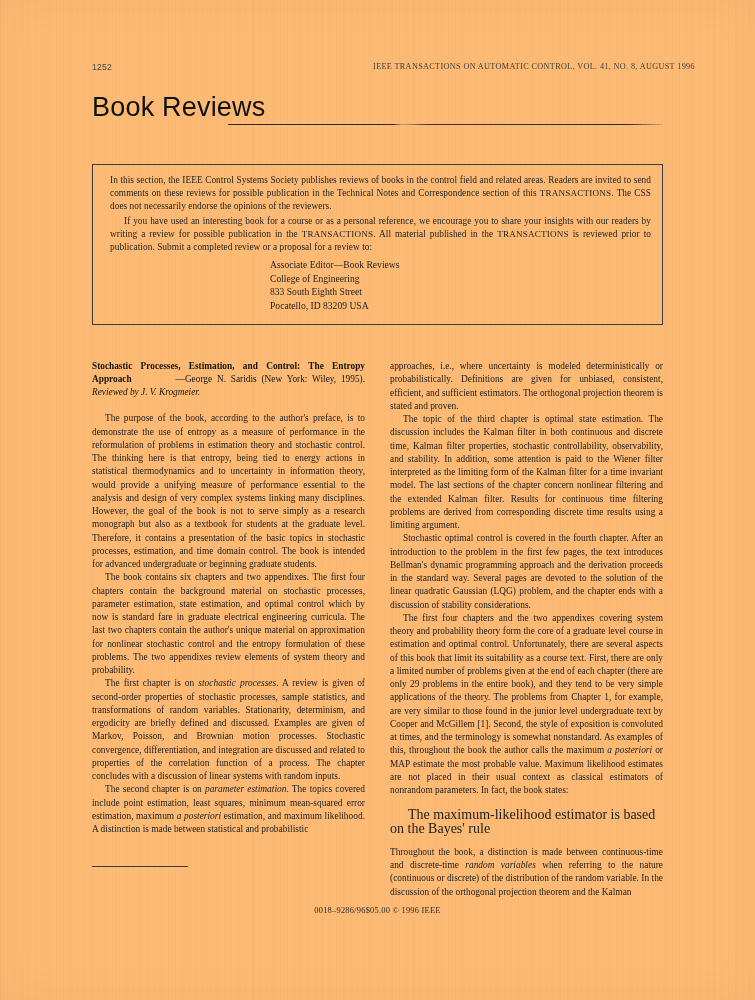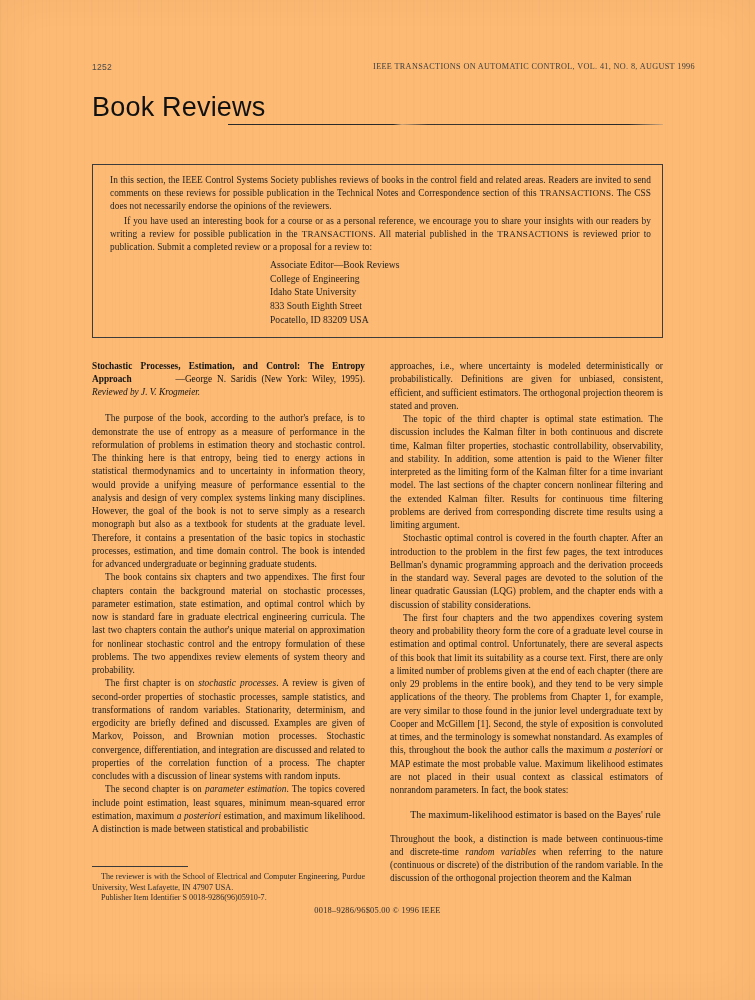--- a/index.html
+++ b/index.html
@@ -167,24 +167,24 @@
     font-size: 9.35px;
     line-height: 13.25px;
     text-align: justify;
     text-indent: 13px;
     color: #212121;
     letter-spacing: .02px;
   }
   p.body.first { margin-top: 14px; }
   p.quote {
     margin: 11px 0 11px 0;
-    font-size: 10px;
+    font-size: 14px;
     line-height: 13.25px;
     text-indent: 18px;
-    text-align: center;
+    text-align: left;
     color: #212121;
   }
   p.body.noindent { text-indent: 0; }
   i { font-style: italic; }
 
   
   .footnote-rule {
     position: absolute;
     top: 866px;
     left: 92px;
@@ -231,21 +231,20 @@
 
   <div class="section-title">Book Reviews</div>
   <div class="title-rule"></div>
 
   <div class="notice-box">
     <p><span>In this section, the IEEE Control Systems Society publishes reviews of books in the control field and related areas. Readers are invited to send comments on these reviews for possible publication in the Technical Notes and Correspondence section of this </span><span class="sc">TRANSACTIONS</span><span>. The CSS does not necessarily endorse the opinions of the reviewers.</span></p>
     <p class="indent"><span>If you have used an interesting book for a course or as a personal reference, we encourage you to share your insights with our readers by writing a review for possible publication in the </span><span class="sc">TRANSACTIONS</span><span>. All material published in the </span><span class="sc">TRANSACTIONS</span><span> is reviewed prior to publication. Submit a completed review or a proposal for a review to:</span></p>
     <div class="address">
       <div>Associate Editor—Book Reviews</div>
       <div>College of Engineering</div>
-      <div>Idaho State University</div>
       <div>833 South Eighth Street</div>
       <div>Pocatello, ID 83209 USA</div>
     </div>
   </div>
 
   <div class="cols">
 
     <div class="col col-left">
       <p class="bookhead"><span>Stochastic Processes, Estimation, and Control: The Entropy Approach</span><span class="normal">—George N. Saridis (New York: Wiley, 1995). </span><span class="ital">Reviewed by</span><span class="reviewer-line"> <span>J. V. Krogmeier.</span></span></p>
 
@@ -260,22 +259,18 @@
       <p class="body">The topic of the third chapter is optimal state estimation. The discussion includes the Kalman filter in both continuous and discrete time, Kalman filter properties, stochastic controllability, observability, and stability. In addition, some attention is paid to the Wiener filter interpreted as the limiting form of the Kalman filter for a time invariant model. The last sections of the chapter concern nonlinear filtering and the extended Kalman filter. Results for continuous time filtering problems are derived from corresponding discrete time results using a limiting argument.</p>
       <p class="body">Stochastic optimal control is covered in the fourth chapter. After an introduction to the problem in the first few pages, the text introduces Bellman's dynamic programming approach and the derivation proceeds in the standard way. Several pages are devoted to the solution of the linear quadratic Gaussian (LQG) problem, and the chapter ends with a discussion of stability considerations.</p>
       <p class="body"><span>The first four chapters and the two appendixes covering system theory and probability theory form the core of a graduate level course in estimation and optimal control. Unfortunately, there are several aspects of this book that limit its suitability as a course text. First, there are only a limited number of problems given at the end of each chapter (there are only 29 problems in the entire book), and they tend to be very simple applications of the theory. The problems from Chapter 1, for example, are very similar to those found in the junior level undergraduate text by Cooper and McGillem [1]. Second, the style of exposition is convoluted at times, and the terminology is somewhat nonstandard. As examples of this, throughout the book the author calls the maximum </span><i>a posteriori</i><span> or MAP estimate the most probable value. Maximum likelihood estimates are not placed in their usual context as classical estimators of nonrandom parameters. In fact, the book states:</span></p>
       <p class="quote">The maximum-likelihood estimator is based on the Bayes' rule</p>
       <p class="body noindent"><span>Throughout the book, a distinction is made between continuous-time and discrete-time </span><i>random variables</i><span> when referring to the nature (continuous or discrete) of the distribution of the random variable. In the discussion of the orthogonal projection theorem and the Kalman</span></p>
     </div>
 
   </div>
 
   <div class="footnote-rule"></div>
-  <div class="footnote">
-    <p class="fn-indent">The reviewer is with the School of Electrical and Computer Engineering, Purdue University, West Lafayette, IN 47907 USA.</p>
-    <p class="fn-indent">Publisher Item Identifier S 0018-9286(96)05910-7.</p>
-  </div>
 
   <div class="footer">0018–9286/96$05.00 © 1996 IEEE</div>
 
   <div class="scan-texture"></div>
   <div class="vignette"></div>
 </div>
 
 </body></html>

